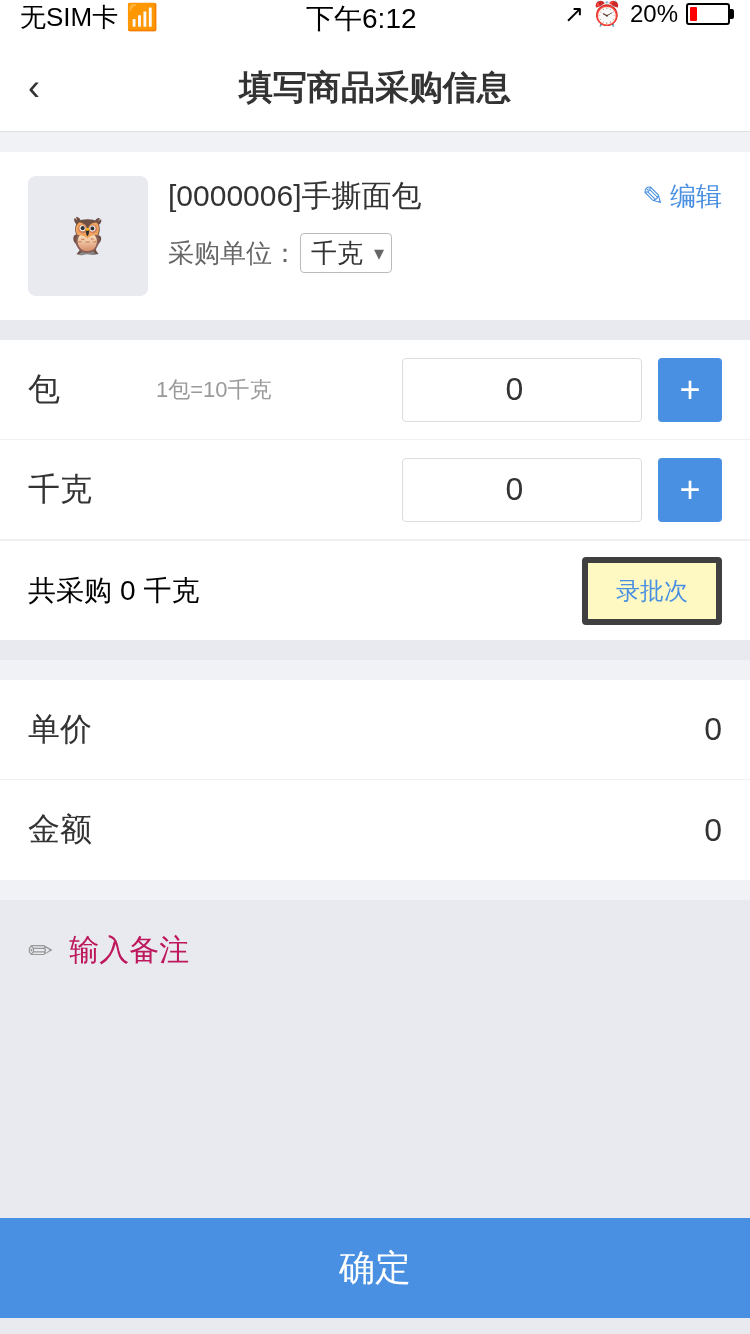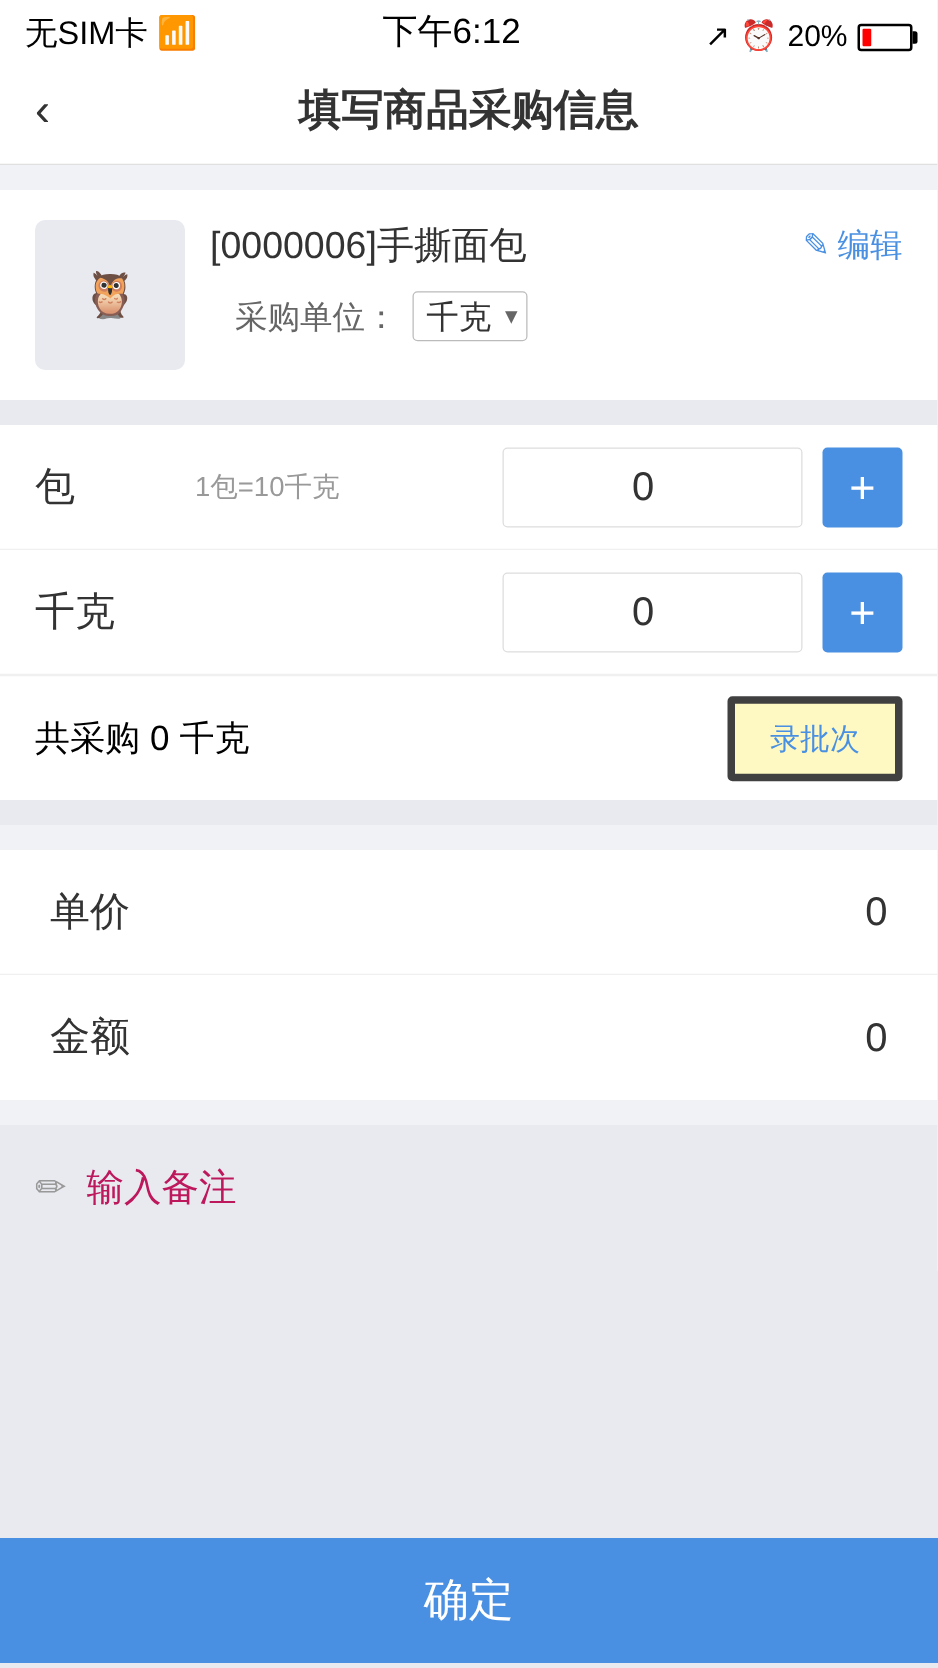--- a/index.html
+++ b/index.html
@@ -11,21 +11,21 @@
       background: #f0f2f5;
       font-size: 28px;
     }
 
     
     .status-bar {
       width: 750px;
       height: 44px;
       background: #fff;
       display: flex;
-      align-items: flex-end;
+      align-items: flex-start;
       justify-content: space-between;
       padding: 0 20px;
       font-size: 26px;
       color: #000;
     }
     .status-left { display: flex; align-items: center; gap: 8px; }
     .status-center { font-weight: 500; font-size: 28px; }
     .status-right { display: flex; align-items: center; gap: 8px; font-size: 24px; }
     .battery-icon {
       width: 44px; height: 22px;
@@ -196,21 +196,21 @@
 
     
     .price-section {
       background: #fff;
       margin-top: 20px;
     }
     .price-row {
       display: flex;
       align-items: center;
       justify-content: space-between;
-      padding: 0 40px;
+      padding: 0 28px;
       height: 100px;
       border-bottom: 1px solid #f0f0f0;
     }
     .price-row:last-child { border-bottom: none; gap: 44px; }
     .price-label { font-size: 32px; color: #333; }
     .price-value { font-size: 32px; color: #333; }
 
     
     .notes-section {
       background: #e8eaf0;
@@ -227,21 +227,21 @@
     
     .bottom-space {
       flex: 1;
       background: #e8eaf0;
       min-height: 200px;
     }
 
     
     .confirm-btn-container {
       position: fixed;
-      bottom: 4px;
+      bottom: 16px;
       left: 0;
       width: 750px;
       background: #4a90e2;
       height: 100px;
       display: flex;
       align-items: center;
       justify-content: center;
       cursor: pointer;
     }
     .confirm-btn-text {
@@ -304,21 +304,21 @@
   </div>
   <div class="product-info">
     <div class="product-name-row">
       <span class="product-name">[0000006]手撕面包</span>
       <span class="edit-btn">
         <span>✎</span>
         <span>编辑</span>
       </span>
     </div>
     <div class="product-unit-row">
-      <div style="display:flex;align-items:center;gap:12px;margin-left:20px;">
+      <div style="display:flex;align-items:center;gap:2px;">
         <span class="unit-label">采购单位：</span>
         <div class="select-wrapper">
           <select>
             <option>千克</option>
             <option>包</option>
           </select>
           <span class="select-arrow">▾</span>
         </div>
       </div>
     </div>

